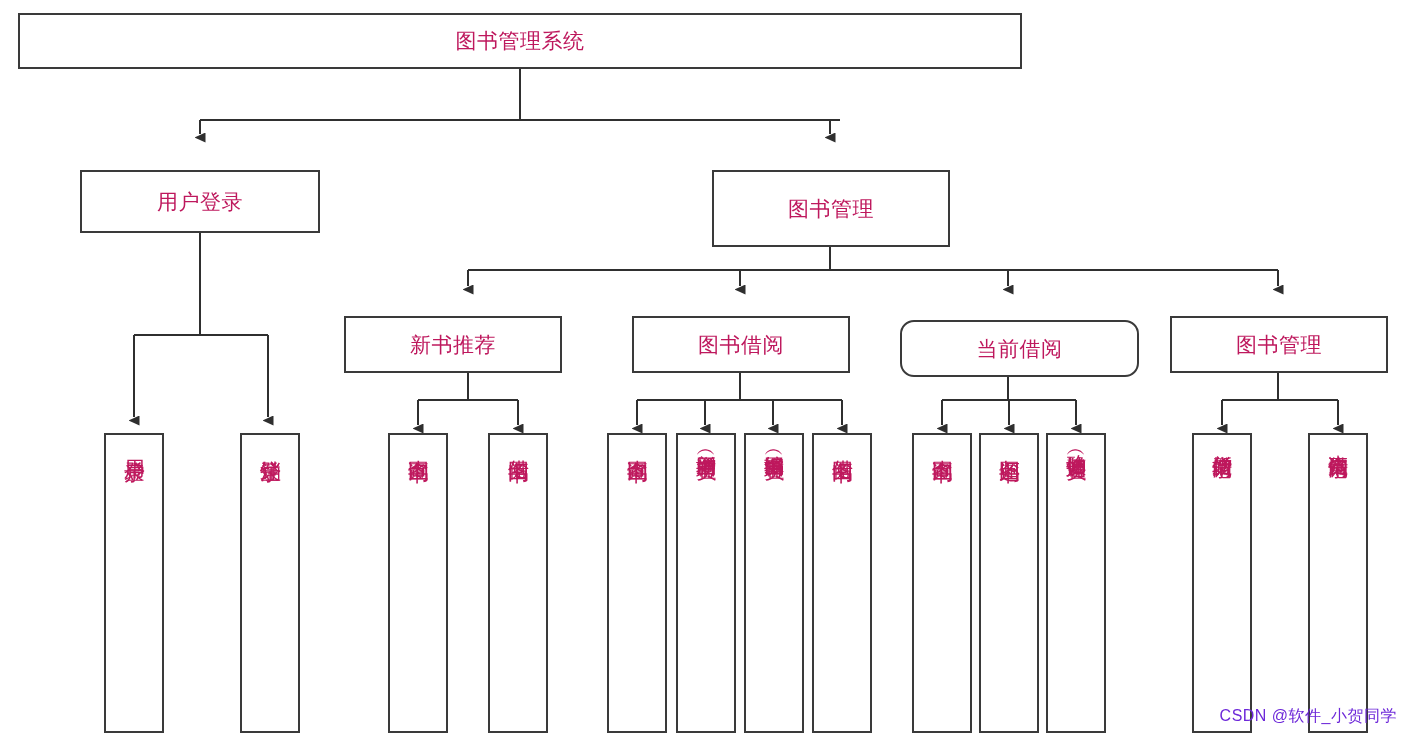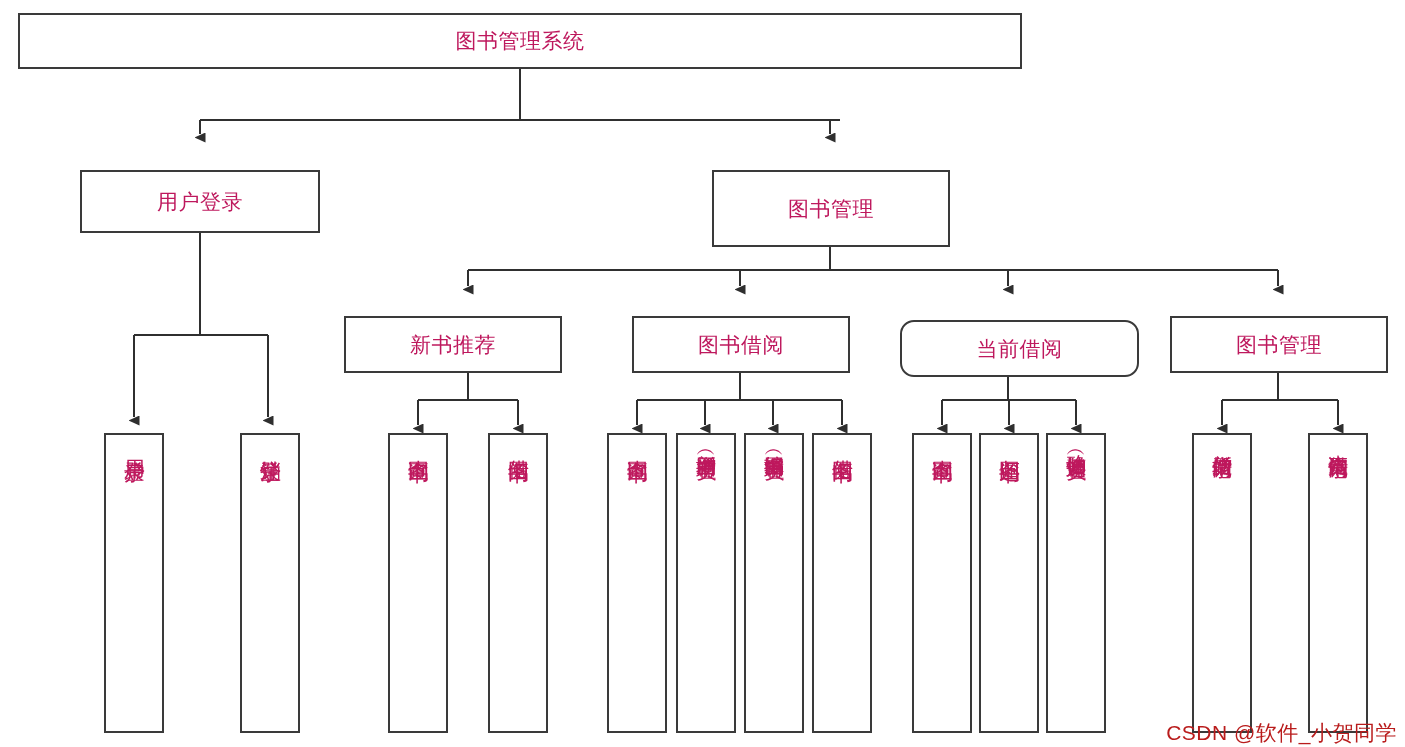--- a/index.html
+++ b/index.html
@@ -63,23 +63,23 @@
   .node-v.tall-text {
     padding-top: 4px;
   }
   .node-v.tall-text .node-label {
     line-height: 1.28;
     font-size: 20px;
   }
   #watermark {
     position: absolute;
     right: 8px;
-    bottom: 0;
-    font-size: 21px;
-    color: #b91c1c;
+    bottom: 20px;
+    font-size: 16px;
+    color: #6d28d9;
     letter-spacing: 0.5px;
     white-space: nowrap;
     font-family: "Liberation Sans", "DejaVu Sans", sans-serif;
   }
 </style>
 </head>
 <body>
 
 <div id="diagram-root">
 

